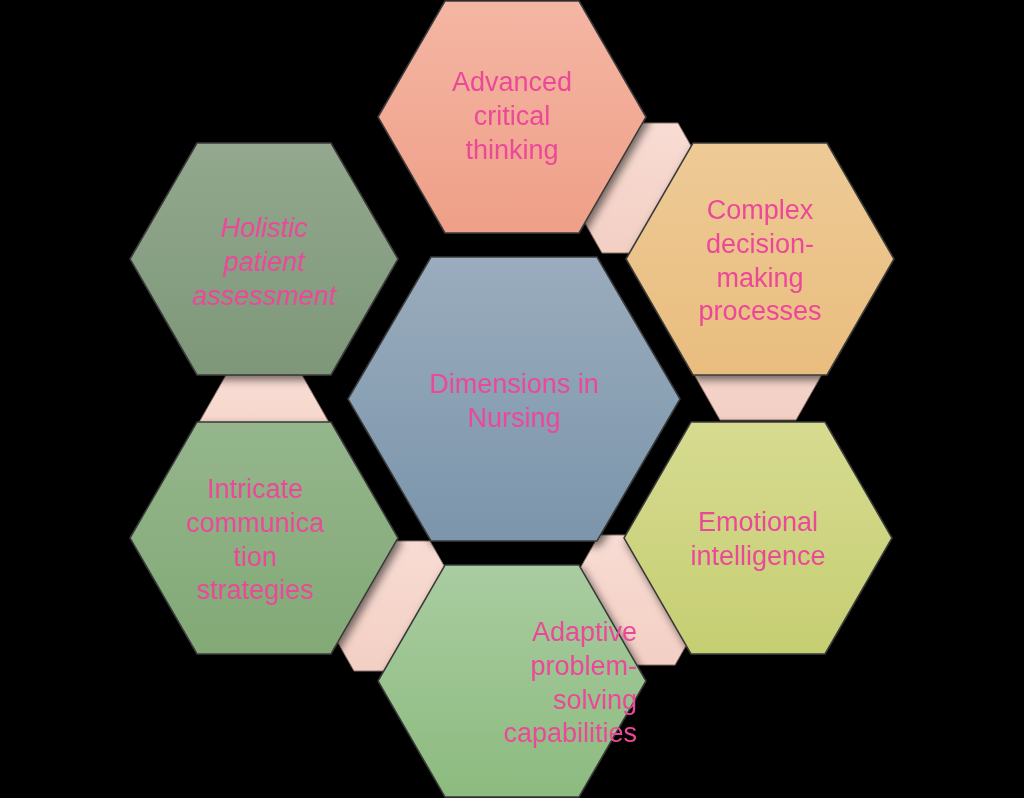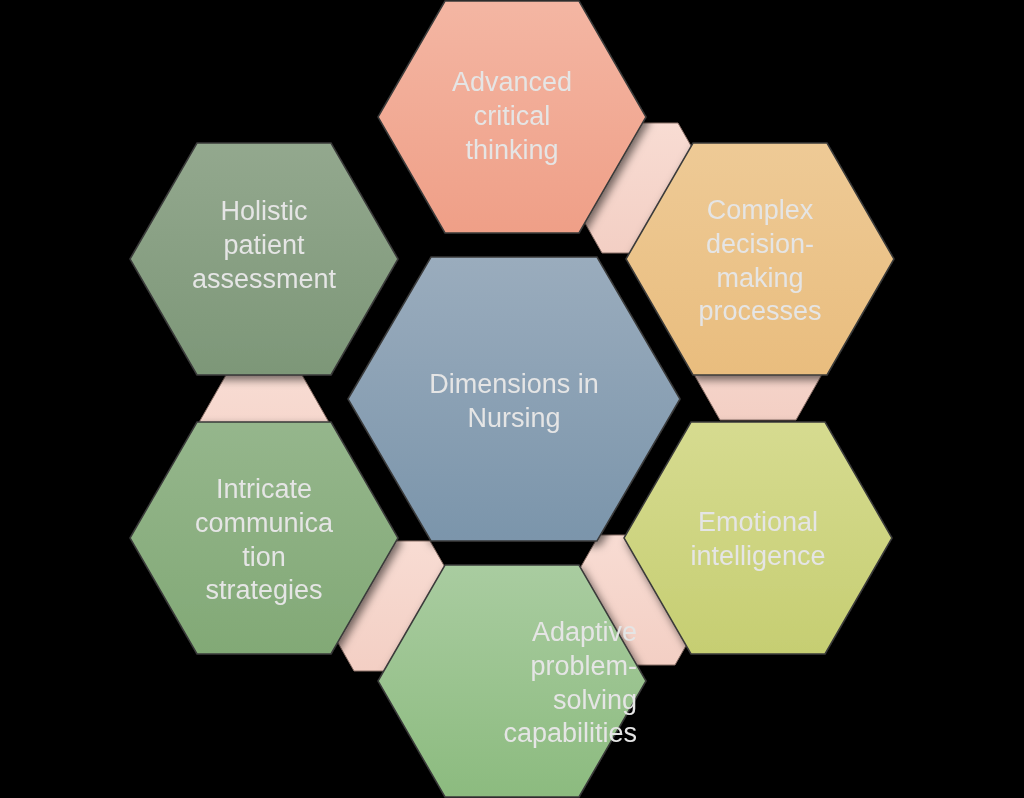--- a/index.html
+++ b/index.html
@@ -30,21 +30,21 @@
   }
   .label {
     position: absolute;
     transform: translate(-50%, -50%);
     width: 250px;
     text-align: center;
     white-space: pre-line;
     font-size: 27px;
     line-height: 1.25;
     font-weight: 400;
-    color: #e5e5e5;
+    color: #ec4899;
     letter-spacing: 0px;
   }
   .label.center-label { width: 300px; text-align: center; }
 </style>
 </head>
 <body>
 
 <div class="stage">
 
   <svg width="1024" height="798" viewBox="0 0 1024 798">
@@ -116,22 +116,22 @@
   <div class="label" style="left:760px; top:261px;">Complex
 decision-
 making
 processes</div>
 
   <div class="label" style="left:512px; top:683px;text-align:right;">Adaptive
 problem-
 solving
 capabilities</div>
 
-  <div class="label" style="left:264px; top:540px;text-align:center;">Intricate
+  <div class="label" style="left:255px; top:540px;text-align:center;">Intricate
 communica
 tion
 strategies</div>
 
-  <div class="label" style="left:264px; top:246px;">Holistic
+  <div class="label" style="left:264px; top:263px;font-style:italic;">Holistic
 patient
 assessment</div>
 
 </div>
 
 </body></html>

